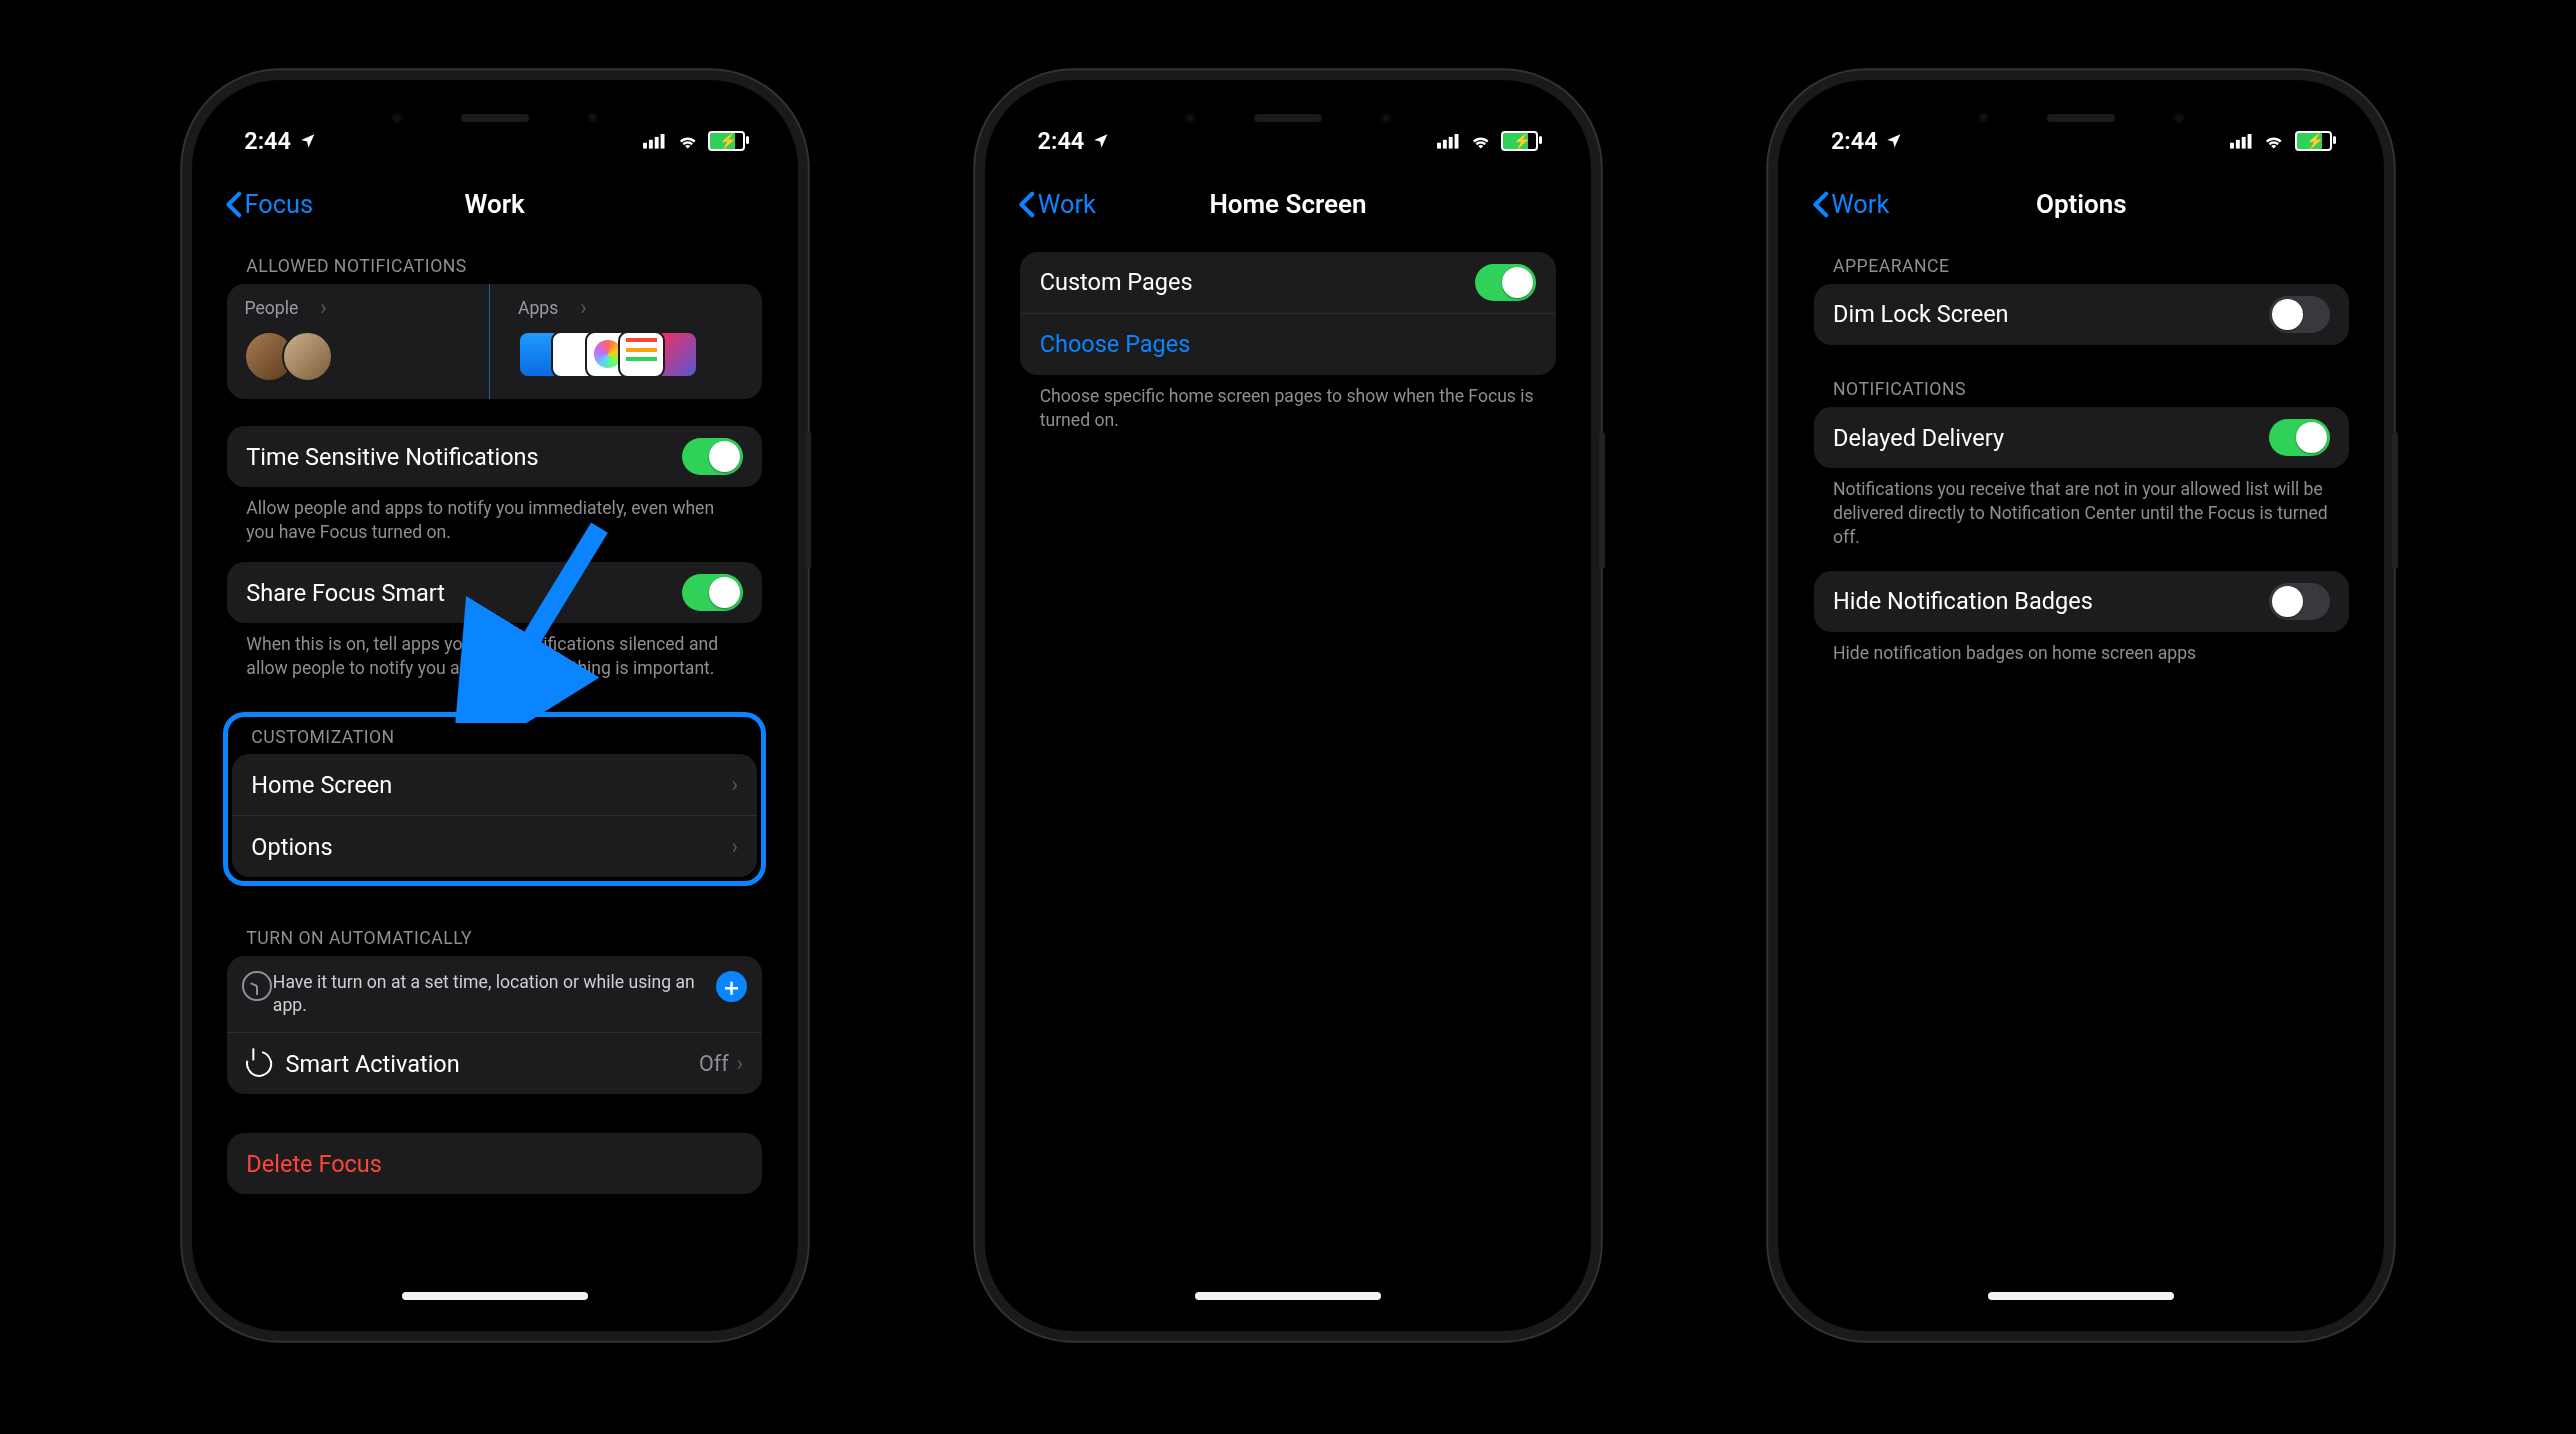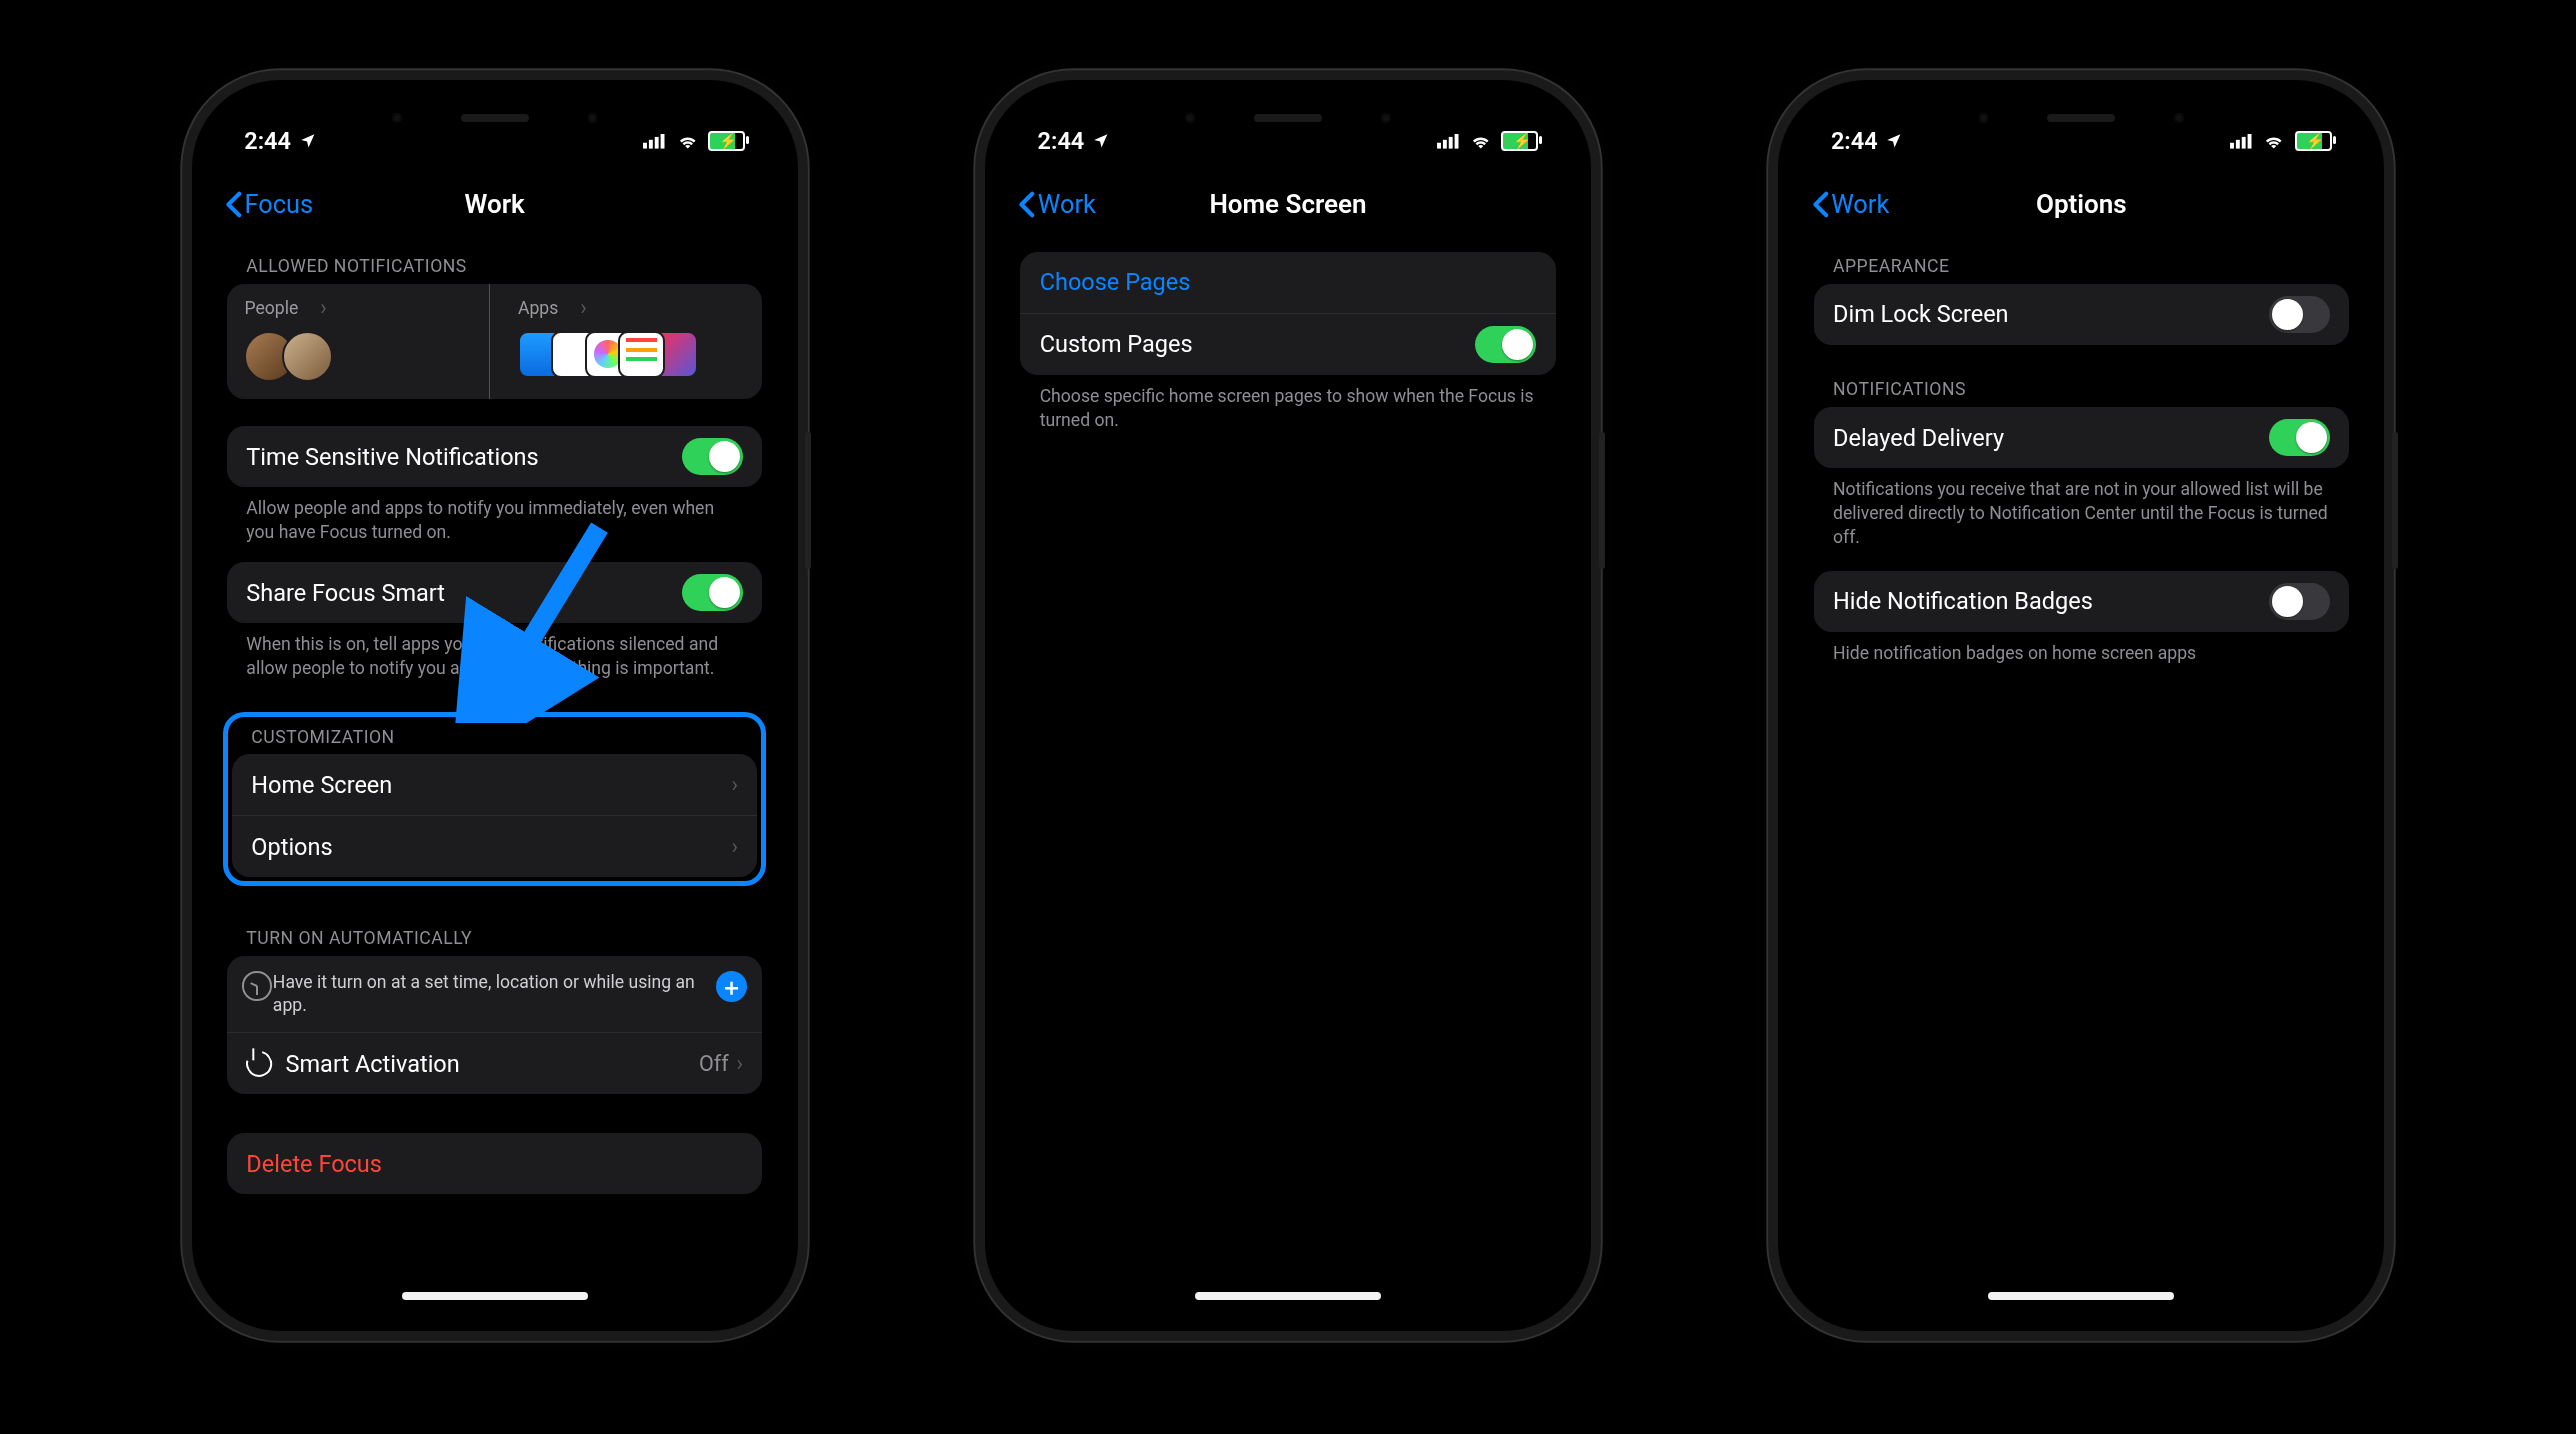--- a/index.html
+++ b/index.html
@@ -462,26 +462,26 @@
               <path fill="none" stroke="#0a84ff" stroke-width="3" stroke-linecap="round" stroke-linejoin="round" d="M10 2 2 10l8 8"></path>
             </svg>
           <span>Work</span>
         </div>
         <div class="nav-title">Home Screen</div>
       </div>
 
       <div class="content">
         <div style="height:9.8px"></div>
         <div class="group">
-          <div class="row link">
-            <span class="label">Choose Pages</span>
-          </div>
           <div class="row">
             <span class="label">Custom Pages</span>
             <span class="toggle on"></span>
+          </div>
+          <div class="row link">
+            <span class="label">Choose Pages</span>
           </div>
         </div>
         <div class="footer-text">Choose specific home screen pages to show when the Focus is turned on.</div>
       </div>
     </div>
   </div>
 
   <div class="phone">
     <div class="screen">
       <div class="notch">

